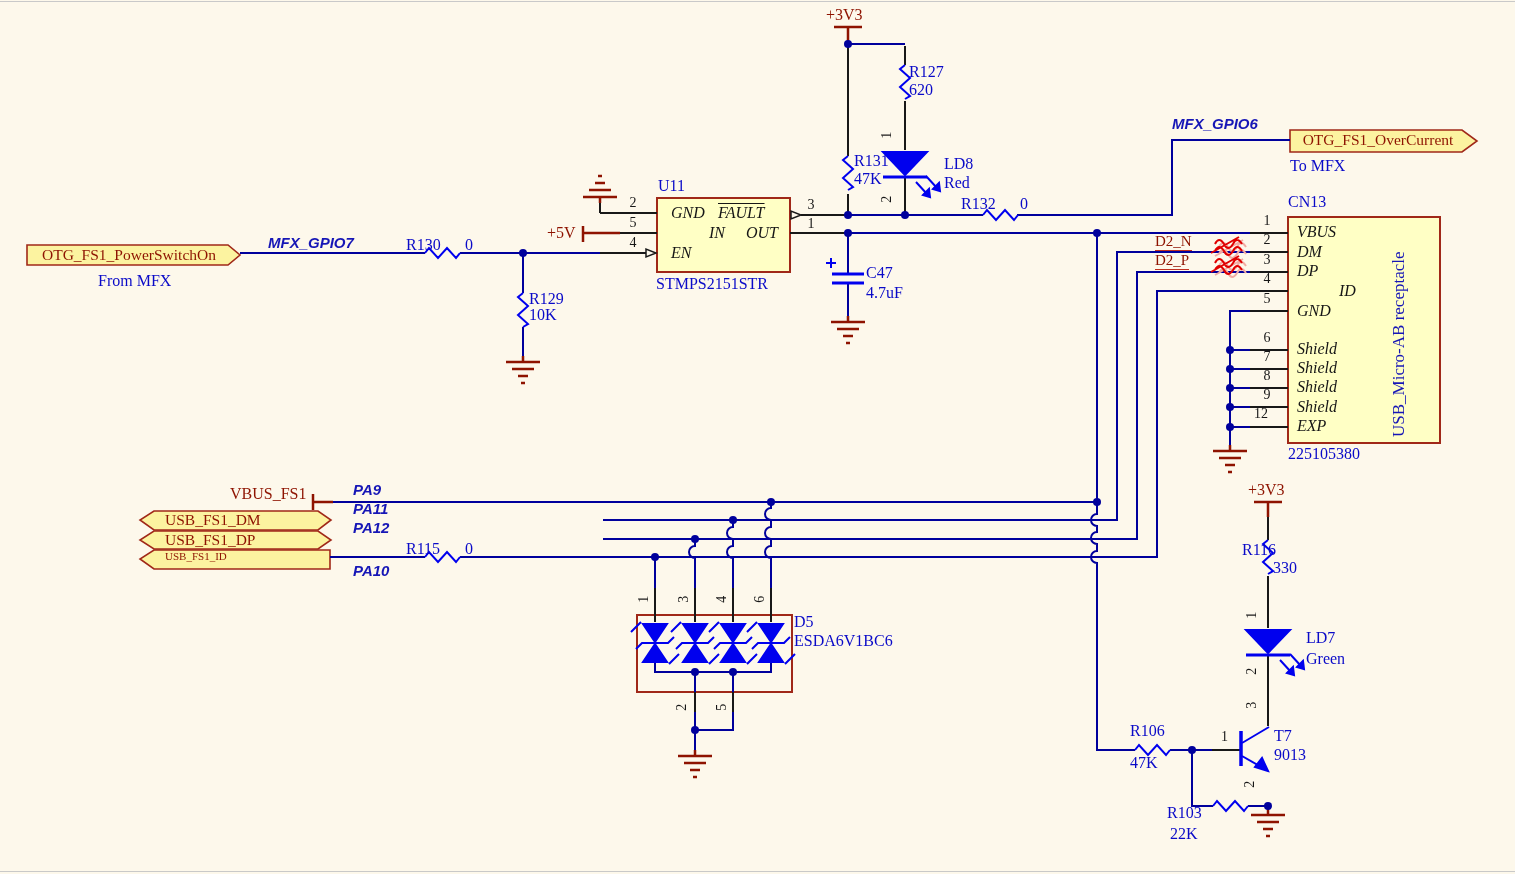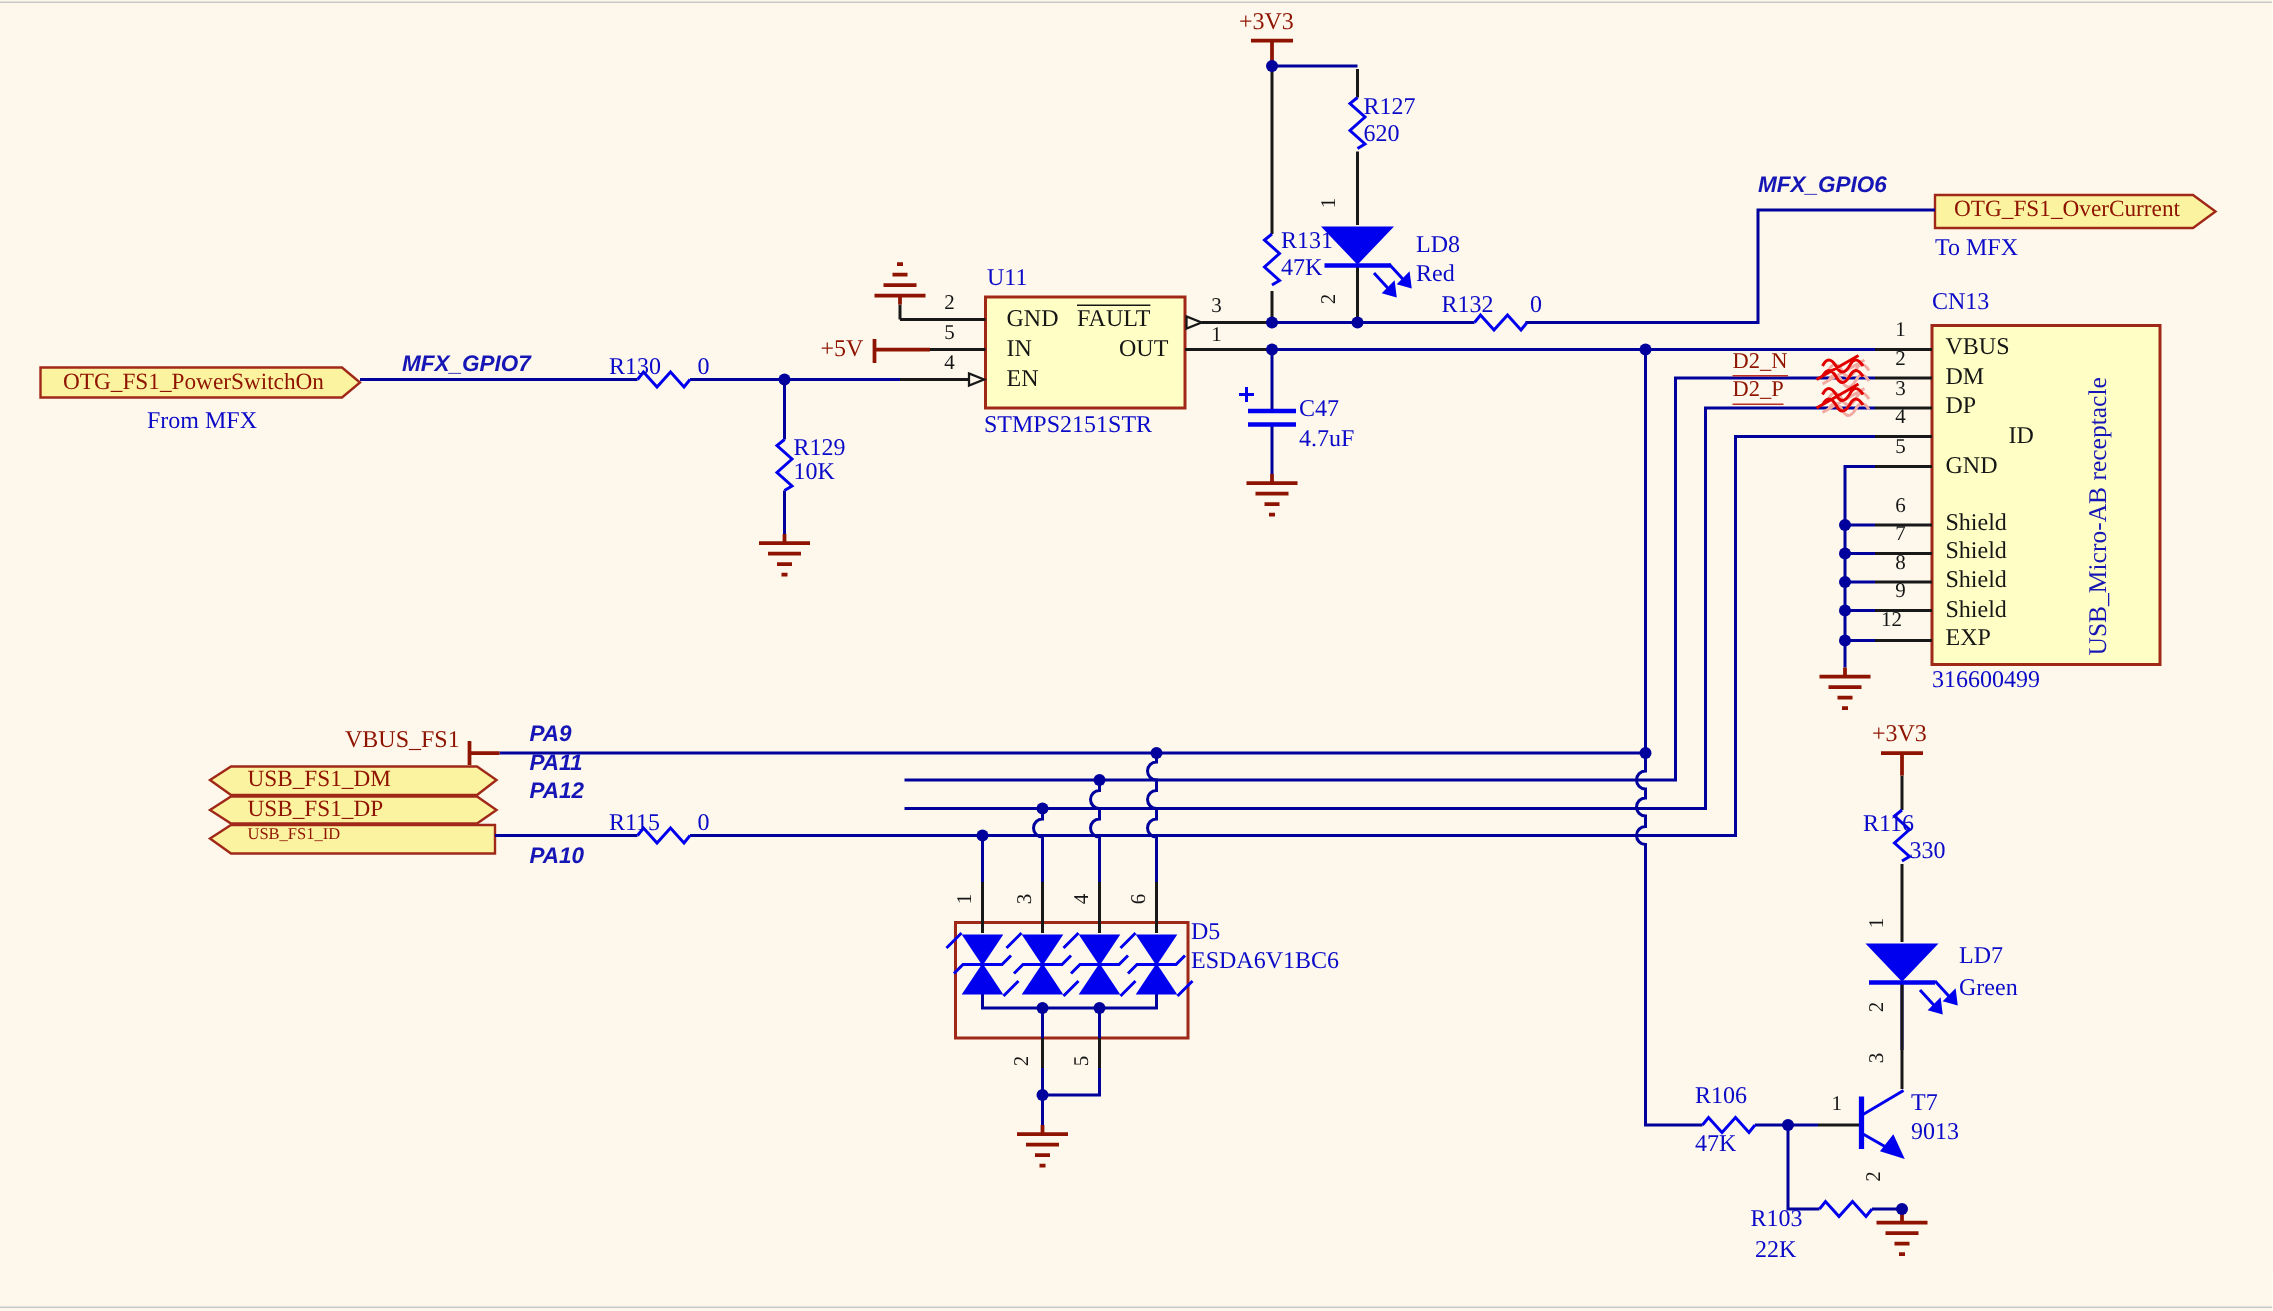--- a/index.html
+++ b/index.html
@@ -6,21 +6,21 @@
   .sch{position:relative;width:1515px;height:874px;background:#fdf8eb;font-family:"Liberation Serif",serif;overflow:hidden;}
   .sch svg{position:absolute;left:0;top:0;}
   .lbl{position:absolute;white-space:nowrap;font-size:16px;color:#0a0ac8;line-height:1.05;}
   .red{color:#8e1300;}
   .blk{color:#161616;}
   .net{font-family:Liberation Sans, sans-serif;font-style:italic;font-weight:bold;font-size:15px;color:#1616b6;}
   .num{font-size:14px;color:#161616;}
   .rot{transform:rotate(-90deg);transform-origin:center center;}
   .ctr{text-align:center;}
   .ovl{text-decoration:overline;}
-  .pn{font-size:16px;color:#161616;}
+  .pn{font-size:16px;color:#161616;font-style:italic;}
   .vtext{transform:rotate(-90deg);transform-origin:0 0;}
   .under{border-bottom:1px solid #c03020;}
   .edge{position:absolute;left:0;width:1515px;height:0;border-top:1px solid #c9c9c9;}
 </style>
 </head>
 <body>
 
 <div class="sch">
   <div class="edge" style="top:1px"></div>
   <div class="edge" style="top:871px"></div>
@@ -233,21 +233,21 @@
 
   <span class="lbl" style="left:406px;top:237px">R130</span>
   <span class="lbl" style="left:465px;top:237px">0</span>
   <span class="lbl" style="left:529px;top:291px">R129</span>
   <span class="lbl" style="left:529px;top:307px">10K</span>
   <span class="lbl red" style="left:547px;top:225px">+5V</span>
 
   <span class="lbl" style="left:658px;top:178px">U11</span>
   <span class="lbl" style="left:656px;top:276px">STMPS2151STR</span>
   <span class="pn lbl blk" style="left:671px;top:205px">GND</span>
-  <span class="pn lbl blk" style="left:671px;top:225px">IN</span>
+  <span class="pn lbl blk" style="left:709px;top:225px">IN</span>
   <span class="pn lbl blk" style="left:671px;top:245px">EN</span>
   <span class="pn lbl blk ovl" style="left:718px;top:205px">FAULT</span>
   <span class="pn lbl blk" style="left:746px;top:225px">OUT</span>
   <span class="num lbl ctr" style="left:620px;top:196px;width:26px">2</span>
   <span class="num lbl ctr" style="left:620px;top:216px;width:26px">5</span>
   <span class="num lbl ctr" style="left:620px;top:236px;width:26px">4</span>
   <span class="num lbl ctr" style="left:798px;top:198px;width:26px">3</span>
   <span class="num lbl ctr" style="left:798px;top:217px;width:26px">1</span>
 
   <span class="lbl red" style="left:826px;top:7px">+3V3</span>
@@ -263,21 +263,21 @@
   <span class="lbl" style="left:1020px;top:196px">0</span>
 
   <span class="lbl" style="left:866px;top:265px">C47</span>
   <span class="lbl" style="left:866px;top:285px">4.7uF</span>
 
   <span class="net" style="position:absolute;left:1172px;top:115px">MFX_GPIO6</span>
   <span class="lbl red ctr" style="left:1292px;top:132px;width:172px;font-size:15.5px">OTG_FS1_OverCurrent</span>
   <span class="lbl" style="left:1290px;top:158px">To MFX</span>
 
   <span class="lbl" style="left:1288px;top:194px">CN13</span>
-  <span class="lbl" style="left:1288px;top:446px">316600499</span>
+  <span class="lbl" style="left:1288px;top:446px">225105380</span>
   <span class="lbl vtext" style="left:1390px;top:437px;font-size:17px;color:#1616b6">USB_Micro-AB receptacle</span>
   <span class="pn lbl blk" style="left:1297px;top:224px">VBUS</span>
   <span class="pn lbl blk" style="left:1297px;top:244px">DM</span>
   <span class="pn lbl blk" style="left:1297px;top:263px">DP</span>
   <span class="pn lbl blk" style="left:1339px;top:283px">ID</span>
   <span class="pn lbl blk" style="left:1297px;top:303px">GND</span>
   <span class="pn lbl blk" style="left:1297px;top:341px">Shield</span>
   <span class="pn lbl blk" style="left:1297px;top:360px">Shield</span>
   <span class="pn lbl blk" style="left:1297px;top:379px">Shield</span>
   <span class="pn lbl blk" style="left:1297px;top:399px">Shield</span>

